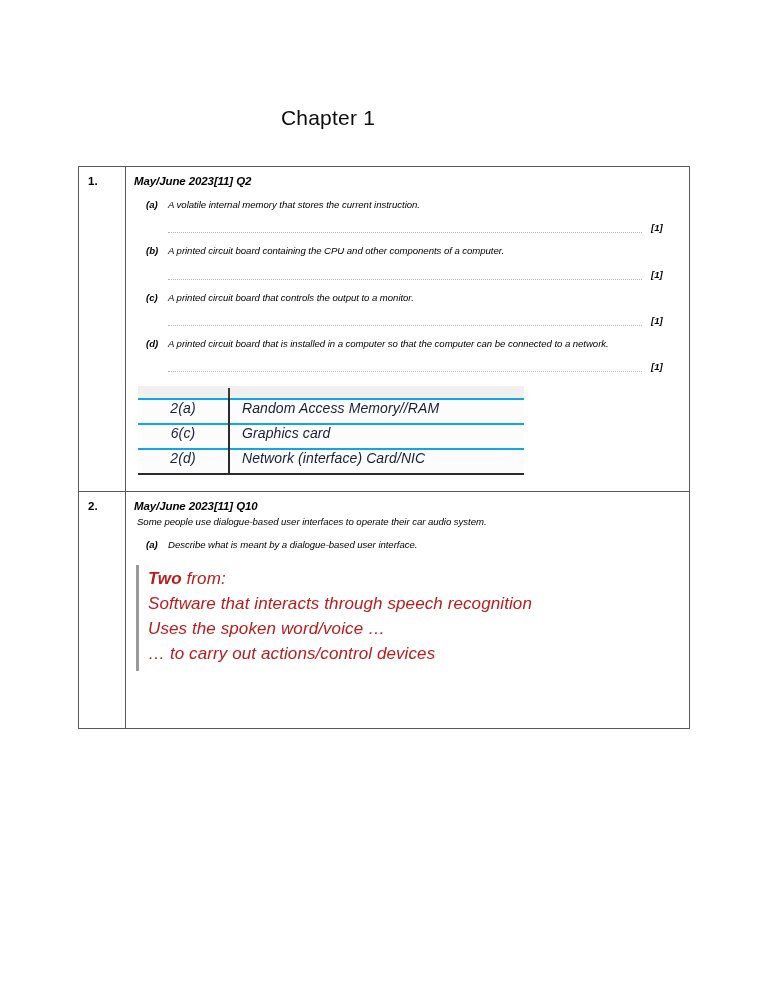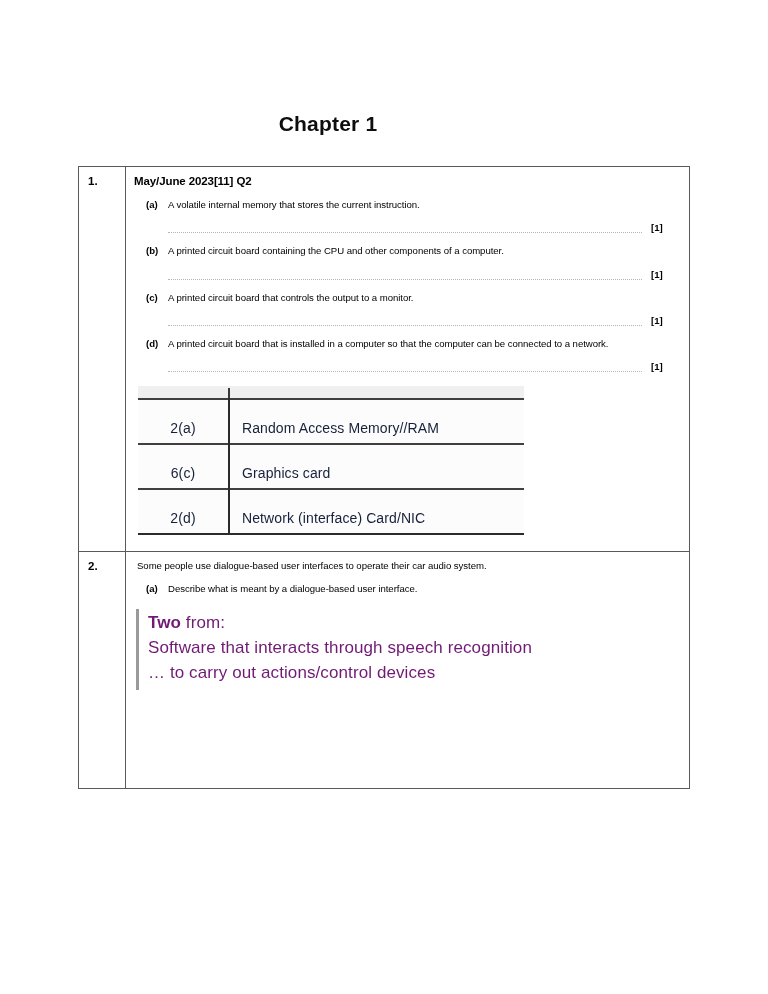--- a/index.html
+++ b/index.html
@@ -13,25 +13,25 @@
     font-family: "Liberation Sans", sans-serif;
     color: #000000;
     position: relative;
     overflow: hidden;
   }
 
   
   .page-title {
     position: absolute;
     left: 0;
-    top: 112px;
+    top: 106px;
     width: 656px;
     text-align: center;
     font-size: 21px;
-    font-weight: 700;
+    font-weight: 400;
     letter-spacing: 0.2px;
     color: #0d0d0d;
   }
 
   
   .qtable {
     position: absolute;
     left: 78px;
     top: 166px;
     width: 612px;
@@ -52,20 +52,21 @@
     box-sizing: border-box;
     padding: 8px 0 0 9px;
     font-size: 11.5px;
     font-weight: bold;
   }
   .qbody {
     flex: 1 1 auto;
     box-sizing: border-box;
     padding: 8px 10px 10px 8px;
     position: relative;
+    font-style: italic;
   }
 
   
   .q-source {
     font-size: 11.5px;
     font-weight: bold;
     margin: 0 0 4px 0;
     letter-spacing: -0.1px;
   }
   .q-stem {
@@ -127,42 +128,42 @@
     width: 2px;
     height: 10px;
     background: #3a3a3a;
   }
   .ms-table {
     border-collapse: collapse;
     width: 386px;
     table-layout: fixed;
   }
   .ms-table td {
-    border-top: 2px solid #404040;
-    padding: 20px 0 7px 0;
+    border-top: 2px solid #0ea5e9;
+    padding: 0 0 7px 0;
     font-size: 14px;
     color: #17203a;
     letter-spacing: 0.1px;
     background: #fcfcfc;
   }
   .ms-table tr:last-child td { border-bottom: 2px solid #2b2b2b; }
   .ms-table td.ms-code {
     width: 90px;
     text-align: center;
     border-right: 2px solid #2b2b2b;
     font-size: 14px;
   }
   .ms-table td.ms-ans { padding-left: 12px; }
 
   
   .ms-text {
     margin: 14px 0 0 2px;
     border-left: 3px solid #9a9a9a;
     padding: 2px 0 4px 9px;
-    color: #701a75;
+    color: #b91c1c;
   }
   .ms-text .line {
     font-size: 17px;
     line-height: 1.47;
     letter-spacing: 0.1px;
     white-space: nowrap;
   }
   .ms-text .line b { font-weight: bold; }
   .q2-body { min-height: 236px; }
 </style>
@@ -236,30 +237,32 @@
           </table>
       </div>
 
     </div>
   </div>
 
   <div class="qrow last">
     <div class="qnum">2.</div>
     <div class="qbody q2-body">
 
+      <div class="q-source">May/June 2023[11] Q10</div>
 
       <div class="q-stem">Some people use dialogue-based user interfaces to operate their car audio system.</div>
 
       <div class="part">
         <span class="part-letter">(a)</span>
         <span class="part-text">Describe what is meant by a dialogue-based user interface.</span>
       </div>
 
       <div class="ms-text">
         <div class="line"><b>Two</b><span> from:</span></div>
         <div class="line">Software that interacts through speech recognition</div>
+        <div class="line">Uses the spoken word/voice …</div>
         <div class="line">… to carry out actions/control devices</div>
       </div>
 
     </div>
   </div>
 
 </div>
 
 </body></html>

